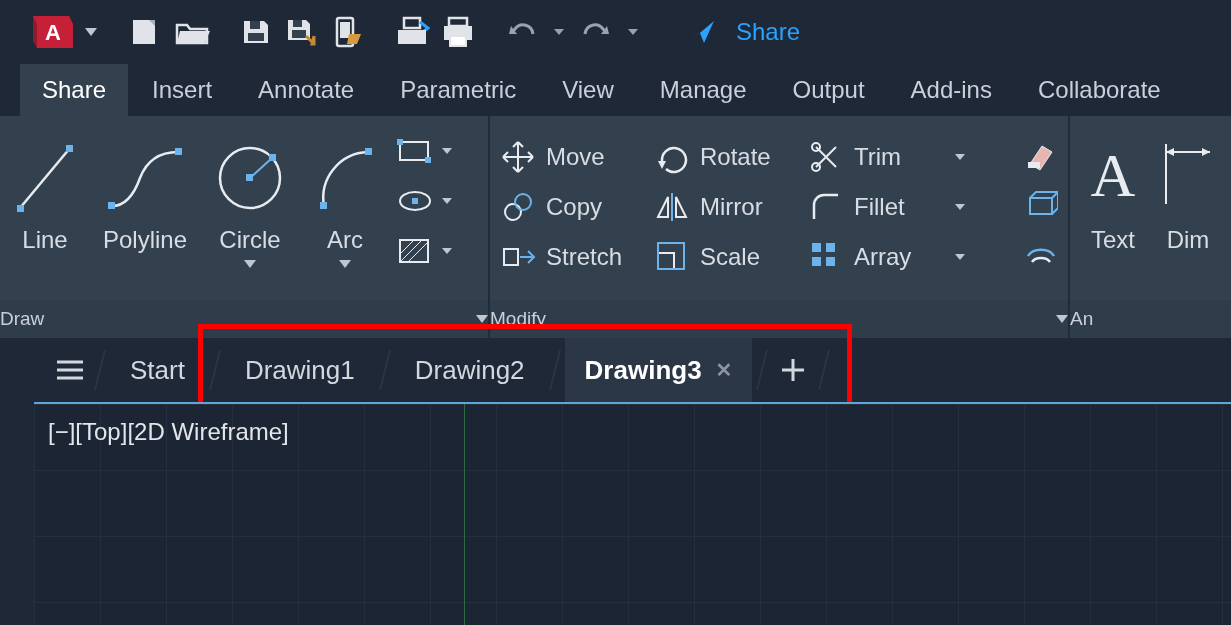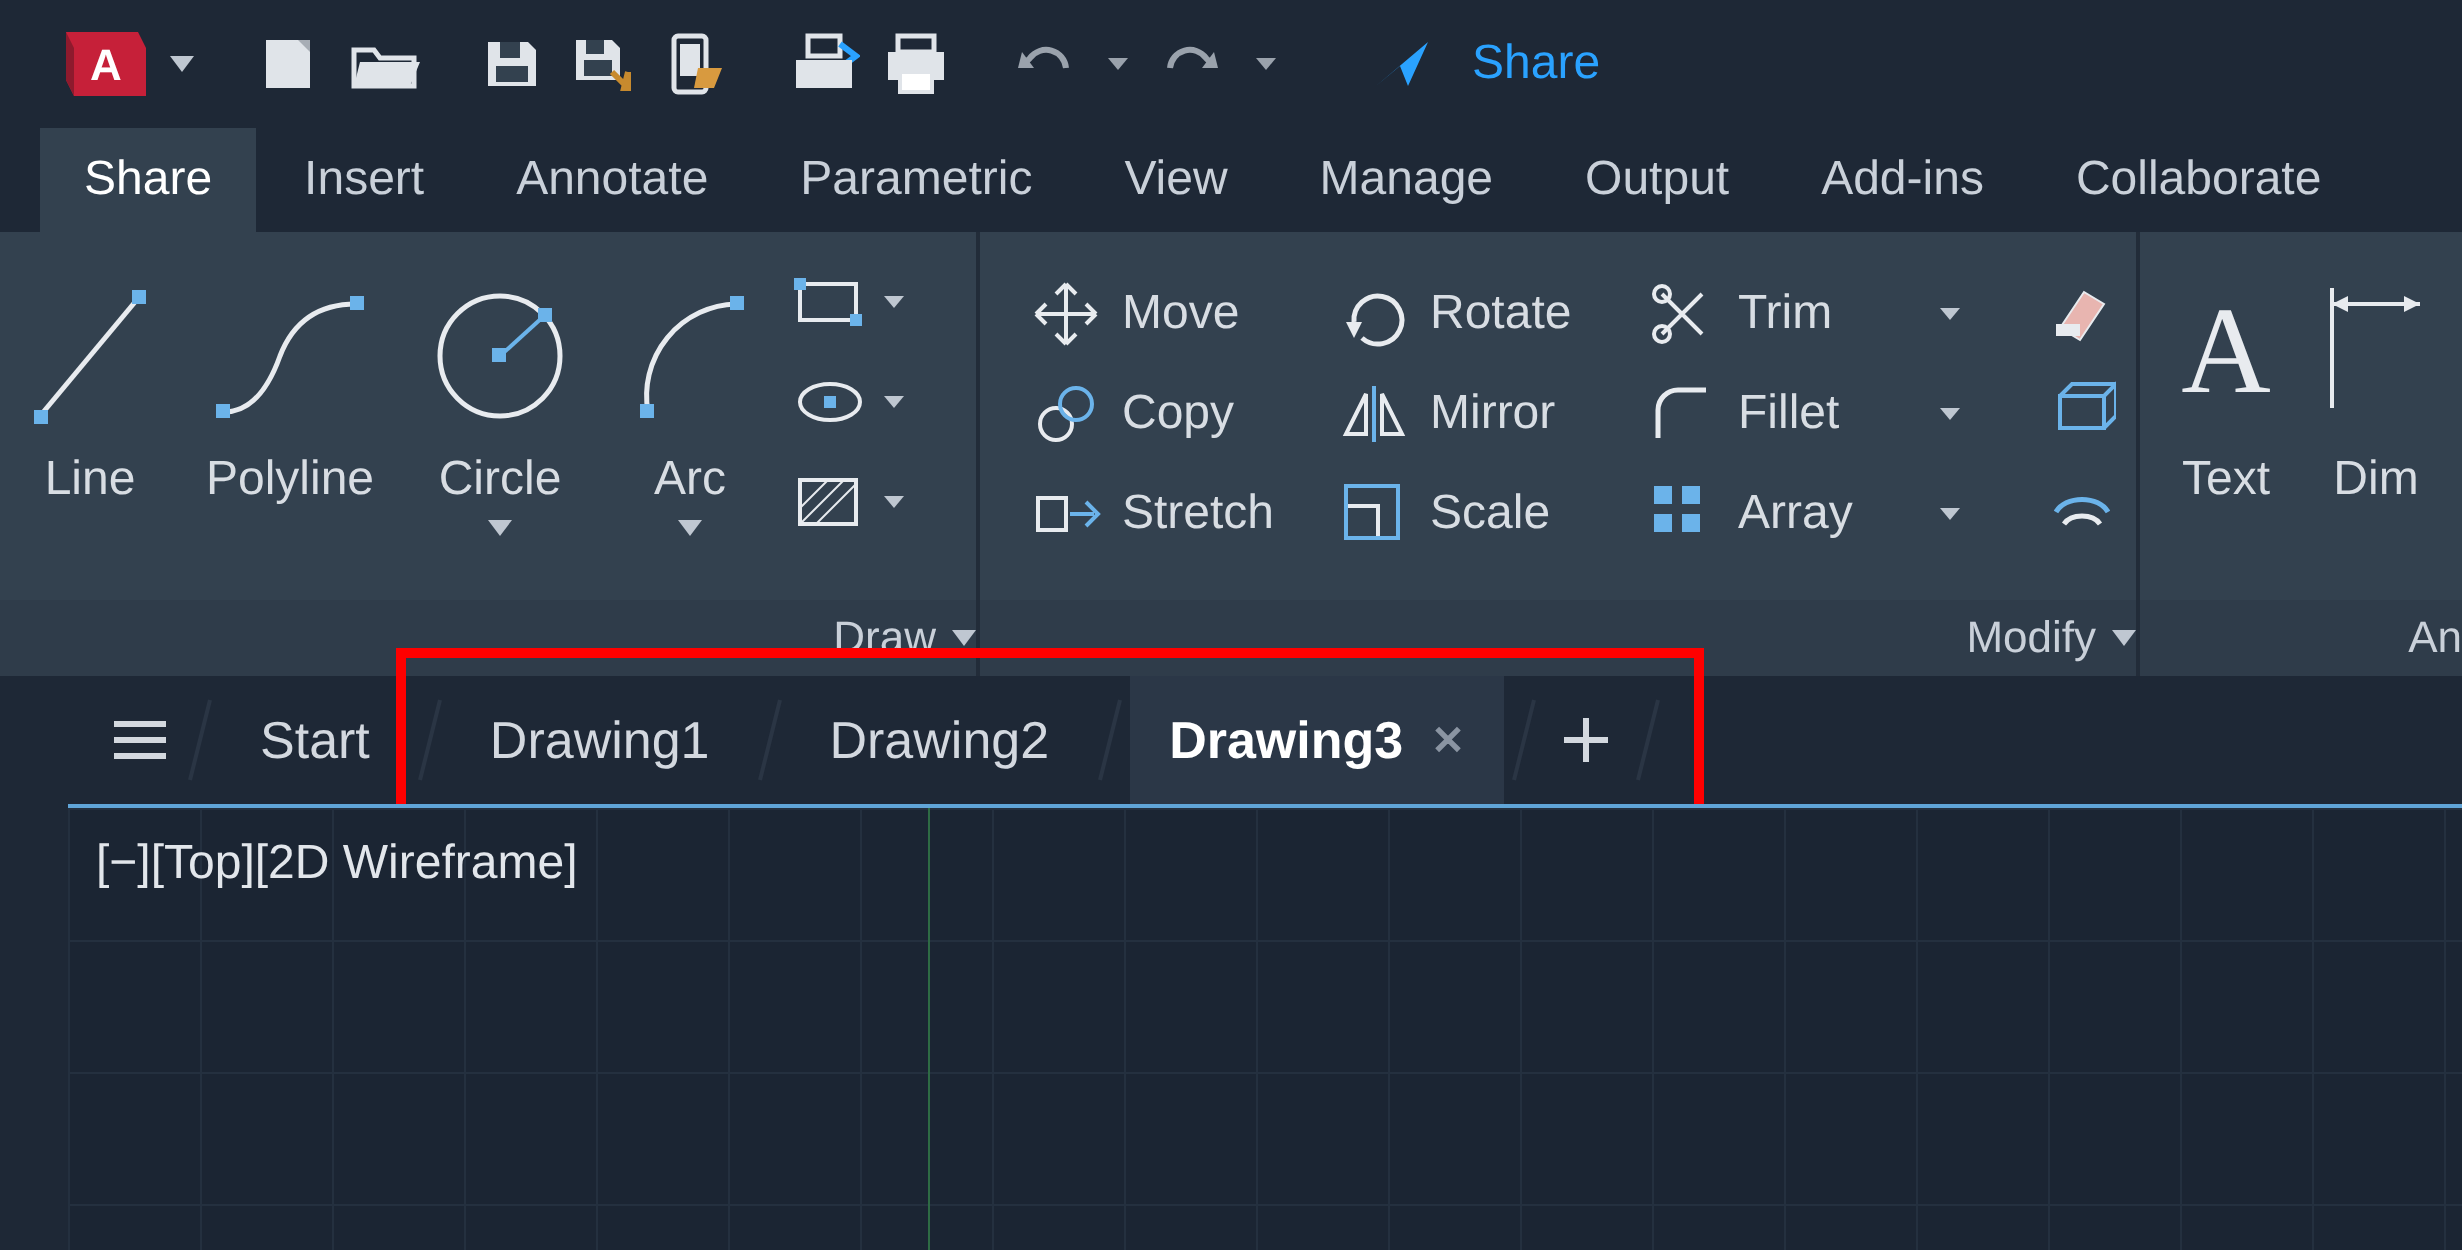--- a/index.html
+++ b/index.html
@@ -62,23 +62,23 @@
     align-items: stretch;
     position: relative;
   }
   .panel {
     border-right: 2px solid #222c39;
     display:flex; flex-direction:column;
     padding-top: 10px;
   }
   .panel-body { flex:1; display:flex; align-items:flex-start; }
   .panel-title {
-    height: 38px; display:flex; align-items:center; justify-content:flex-end;
+    height: 38px; display:flex; align-items:center; justify-content:space-between;
     gap: 8px;
-    font-size: 22px; color:#c9d0d9;
+    font-size: 19px; color:#c9d0d9;
     background: #2f3c4a;
   }
   .big-tool {
     display:flex; flex-direction:column; align-items:center; justify-content:flex-start;
     padding: 8px 10px 0 10px;
     gap: 6px;
   }
   .big-tool .lbl { font-size: 24px; color:#d8dde3; }
   .col { display:flex; flex-direction:column; gap: 6px; padding: 6px 6px; }
   .mod-row { display:flex; align-items:center; gap: 10px; height: 50px; padding: 0 10px; }
@@ -343,21 +343,21 @@
     <div class="panel-title">
       <span>Draw</span>
       <svg width="12" height="8">
           <polygon points="0,0 12,0 6,8" fill="#bfc7d1"></polygon>
         </svg>
     </div>
   </div>
 
   <div class="panel" style="width:580px">
     <div class="panel-body" style="flex-wrap:nowrap">
-      <div style="display:flex;flex-direction:column;flex:1;padding:6px 6px 0 15px">
+      <div style="display:flex;flex-direction:column;flex:1;padding:6px 6px 0 0">
         <div style="display:flex">
           <div class="mod-row">
             <svg width="36" height="36">
                 <path d="M18 3v30M3 18h30M18 3l-5 5M18 3l5 5M18 33l-5-5M18 33l5-5M3 18l5-5M3 18l5 5M33 18l-5-5M33 18l-5 5" stroke="#e8ebef" stroke-width="2" fill="none"></path>
               </svg>
             <span class="lbl">Move</span>
           </div>
           <div class="mod-row">
             <svg width="36" height="36">
                 <path d="M8 22a12 12 0 1 1 4 8" fill="none" stroke="#e8ebef" stroke-width="2.5"></path>

